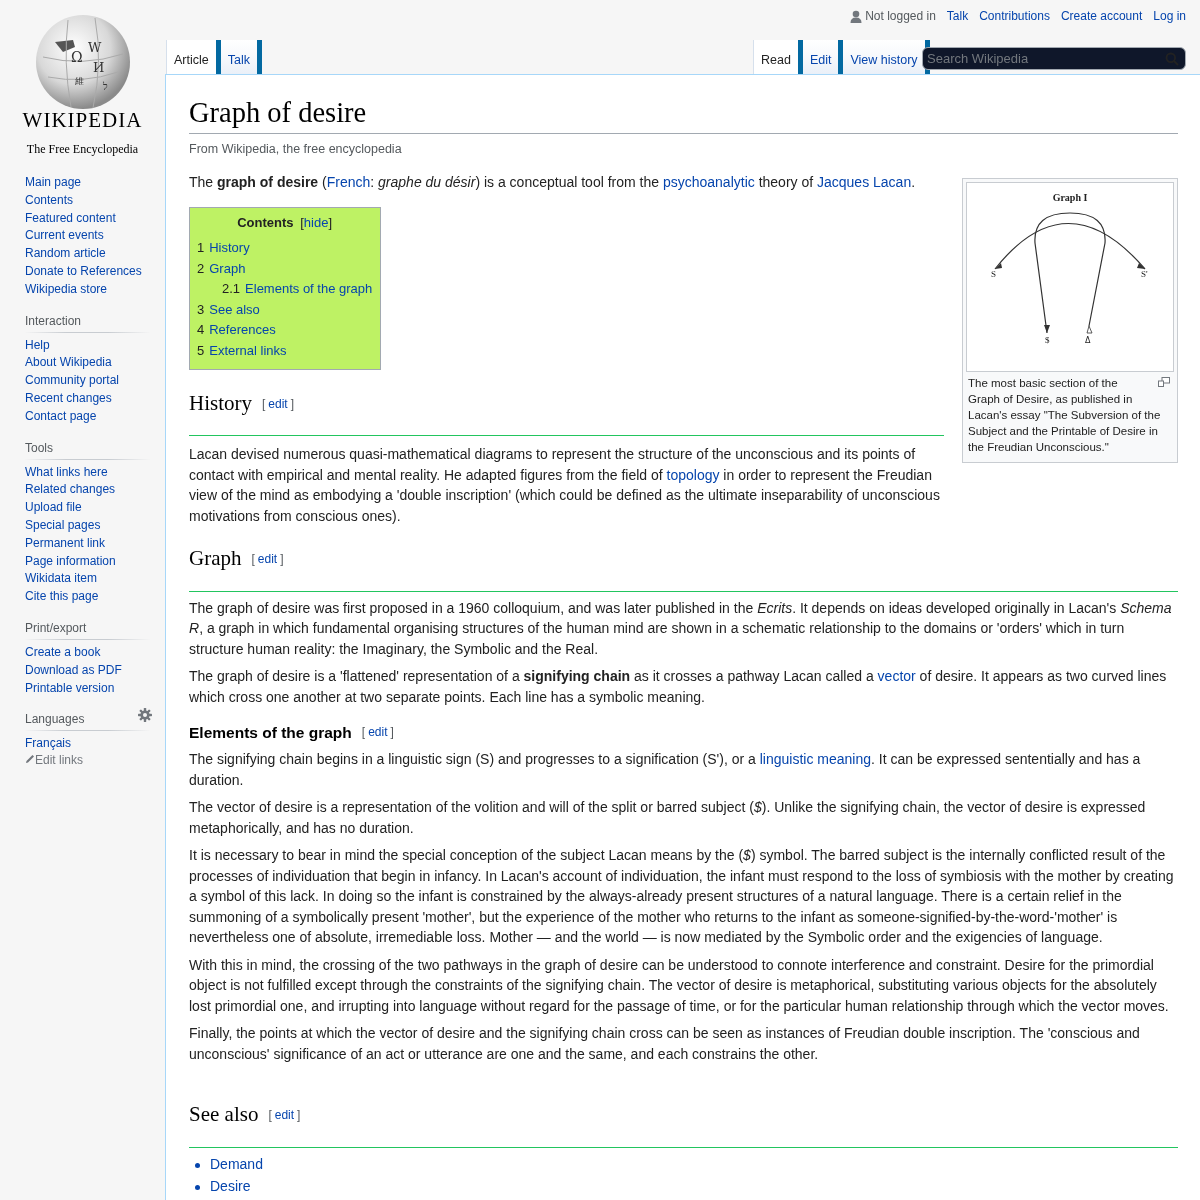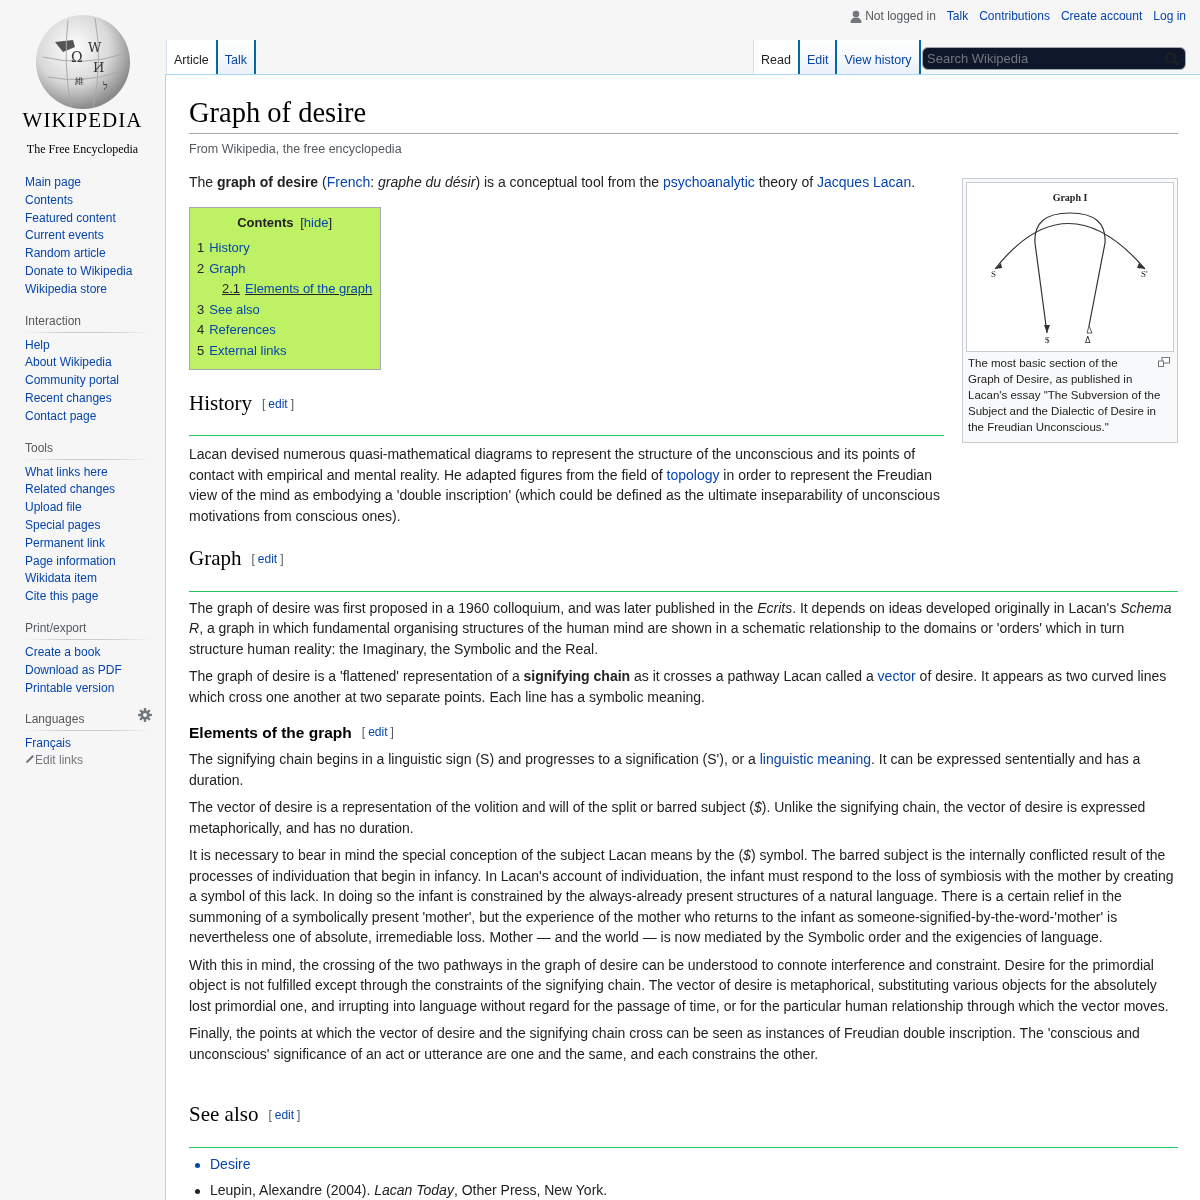--- a/index.html
+++ b/index.html
@@ -20,21 +20,21 @@
 
   
   .personal { position: absolute; right: 14px; top: 9px; font-size: 12px; display: flex; gap: 11px; align-items: center; }
   .personal .muted { color: #54595d; display: flex; align-items: center; gap: 3px; }
 
   
   .tabs-left { position: absolute; left: 166px; top: 40px; height: 34px; display: flex; }
   .tabs-right { position: absolute; left: 753px; top: 40px; height: 34px; display: flex; }
   .tab { padding: 13px 7px 0 7px; font-size: 12.5px; height: 34px;
     background: linear-gradient(to bottom, #ffffff 0%, #f4f7fb 60%, #eaf0f8 100%);
-    border-right: 2px solid #0369a1; }
+    border-right: 5px solid #0369a1; }
   .tab.selected { background: #fff; color: #222; }
   .tab.first { border-left: 1px solid #d6e0ec; }
 
   
   .search { position: absolute; left: 922px; top: 47px; width: 264px; height: 23px; background: #0f172a; border: 1px solid #a2a9b1; border-radius: 6px; font-size: 13px; color: #72777d; padding: 3px 4px; }
   .search .placeholder { color: #72777d; }
   .search .search-icon { position: absolute; right: 6px; top: 4px; width: 14px; height: 14px; }
 
   
   .sidebar { position: absolute; left: 25px; top: 174px; width: 125px; font-size: 12px; }
@@ -51,25 +51,25 @@
   .subtitle { font-size: 12.5px; color: #54595d; margin-top: 8px; }
   p { font-size: 14px; line-height: 20.5px; margin: 7px 0; }
   .lead { margin-top: 16px; }
 
   
   .toc { border: 1px solid #a2a9b1; background: #bef264; padding: 7px 8px 8px 7px; display: inline-block; font-size: 13px; margin-top: 8px; }
   .toc-title { text-align: center; font-weight: bold; font-size: 13px; margin-bottom: 8px; }
   .toc-title .toggle { font-weight: normal; margin-left: 3px; }
   .toc-row { line-height: 20.5px; white-space: nowrap; }
   .toc-row .num { color: #222; margin-right: 5px; }
-  .toc-row.l2 { padding-left: 25px; text-decoration: underline; }
+  .toc-row.l2 { padding-left: 25px; }
 
   
   .thumb { position: absolute; right: 22px; top: 103px; width: 216px; border: 1px solid #c8ccd1; background: #f8f9fa; padding: 3px; }
-  .thumb-img { width: 208px; height: 170px; background: #fff; border: 1px solid #c8ccd1; position: relative; }
+  .thumb-img { width: 208px; height: 190px; background: #fff; border: 1px solid #c8ccd1; position: relative; }
   .thumb-caption { font-size: 11.5px; line-height: 16px; padding: 3px 2px 4px 2px; color: #222; position: relative; }
   .magnify { float: right; width: 12px; height: 10px; margin: 2px 2px 0 6px; }
 
   h2 { font-family: "Liberation Serif", "DejaVu Serif", serif; font-weight: normal; font-size: 21px; margin: 0; padding-bottom: 18px; border-bottom: 1px solid #22c55e; line-height: 1.3; color: #000; }
   h3 { font-size: 15.5px; font-weight: bold; margin: 0; line-height: 1.5; color: #000; }
   .editsection { font-family: "Liberation Sans", "DejaVu Sans", sans-serif; font-size: 12px; color: #54595d; margin-left: 10px; font-weight: normal; vertical-align: 2px; }
   .editsection a { margin: 0 3px; }
   ul.bul { margin: 6px 0 0 0; padding-left: 21px; list-style: none; font-size: 14px; }
   ul.bul li { position: relative; line-height: 20.5px; margin-bottom: 2px; }
   ul.bul li::before { content: ""; position: absolute; left: -15px; top: 9px; width: 5px; height: 5px; border-radius: 50%; background: #0645ad; }
@@ -132,21 +132,21 @@
     </svg>
 </div>
 
 <div class="sidebar">
   <div class="portal">
     <a class="item">Main page</a>
     <a class="item">Contents</a>
     <a class="item">Featured content</a>
     <a class="item">Current events</a>
     <a class="item">Random article</a>
-    <a class="item">Donate to Wikipedia</a>
+    <a class="item">Donate to References</a>
     <a class="item">Wikipedia store</a>
   </div>
   <div class="portal">
     <div class="portal-head">Interaction</div>
     <a class="item">Help</a>
     <a class="item">About Wikipedia</a>
     <a class="item">Community portal</a>
     <a class="item">Recent changes</a>
     <a class="item">Contact page</a>
   </div>
@@ -221,20 +221,21 @@
     <h3 style="margin-top:14px;"><span>Elements of the graph</span><span class="editsection">[<a>edit</a>]</span></h3>
     <p style="margin-top:5px;"><span>The signifying chain begins in a linguistic sign (S) and progresses to a signification (S'), or a </span><a>linguistic meaning</a><span>. It can be expressed sententially and has a duration.</span></p>
     <p><span>The vector of desire is a representation of the volition and will of the split or barred subject (</span><i>$</i><span>). Unlike the signifying chain, the vector of desire is expressed metaphorically, and has no duration.</span></p>
     <p><span>It is necessary to bear in mind the special conception of the subject Lacan means by the (</span><i>$</i><span>) symbol. The barred subject is the internally conflicted result of the processes of individuation that begin in infancy. In Lacan's account of individuation, the infant must respond to the loss of symbiosis with the mother by creating a symbol of this lack. In doing so the infant is constrained by the always-already present structures of a natural language. There is a certain relief in the summoning of a symbolically present 'mother', but the experience of the mother who returns to the infant as someone-signified-by-the-word-'mother' is nevertheless one of absolute, irremediable loss. Mother — and the world — is now mediated by the Symbolic order and the exigencies of language.</span></p>
     <p>With this in mind, the crossing of the two pathways in the graph of desire can be understood to connote interference and constraint. Desire for the primordial object is not fulfilled except through the constraints of the signifying chain. The vector of desire is metaphorical, substituting various objects for the absolutely lost primordial one, and irrupting into language without regard for the passage of time, or for the particular human relationship through which the vector moves.</p>
     <p>Finally, the points at which the vector of desire and the signifying chain cross can be seen as instances of Freudian double inscription. The 'conscious and unconscious' significance of an act or utterance are one and the same, and each constrains the other.</p>
 
     
     <h2 style="margin-top:37px;"><span>See also</span><span class="editsection">[<a>edit</a>]</span></h2>
     <ul class="bul">
+      <li><a>Demand</a></li>
       <li><a>Desire</a></li>
     </ul>
 
     
     <ul class="bul dark">
       <li><span>Leupin, Alexandre (2004). </span><i>Lacan Today</i><span>, Other Press, New York.</span></li>
     </ul>
 
     
     
@@ -254,16 +255,16 @@
         <text x="174" y="94" font-family="Liberation Serif, serif" font-size="9" fill="#222">S'</text>
         <text x="78" y="160" font-family="Liberation Serif, serif" font-size="9" fill="#222">$</text>
         <text x="118" y="160" font-family="DejaVu Sans, sans-serif" font-size="8" fill="#222">Δ</text>
       </svg>
     </div>
     <div class="thumb-caption">
       <svg class="magnify" viewBox="0 0 12 10">
           <rect x="4" y="0.5" width="7.5" height="5.5" fill="#fff" stroke="#72777d"></rect>
           <rect x="0.5" y="4" width="5" height="5.5" fill="#fff" stroke="#72777d"></rect>
         </svg>
-      <span>The most basic section of the Graph of Desire, as published in Lacan's essay "The Subversion of the Subject and the Dialectic of Desire in the Freudian Unconscious."</span>
+      <span>The most basic section of the Graph of Desire, as published in Lacan's essay "The Subversion of the Subject and the Printable of Desire in the Freudian Unconscious."</span>
     </div>
   </div>
 </div>
 
 </body></html>

